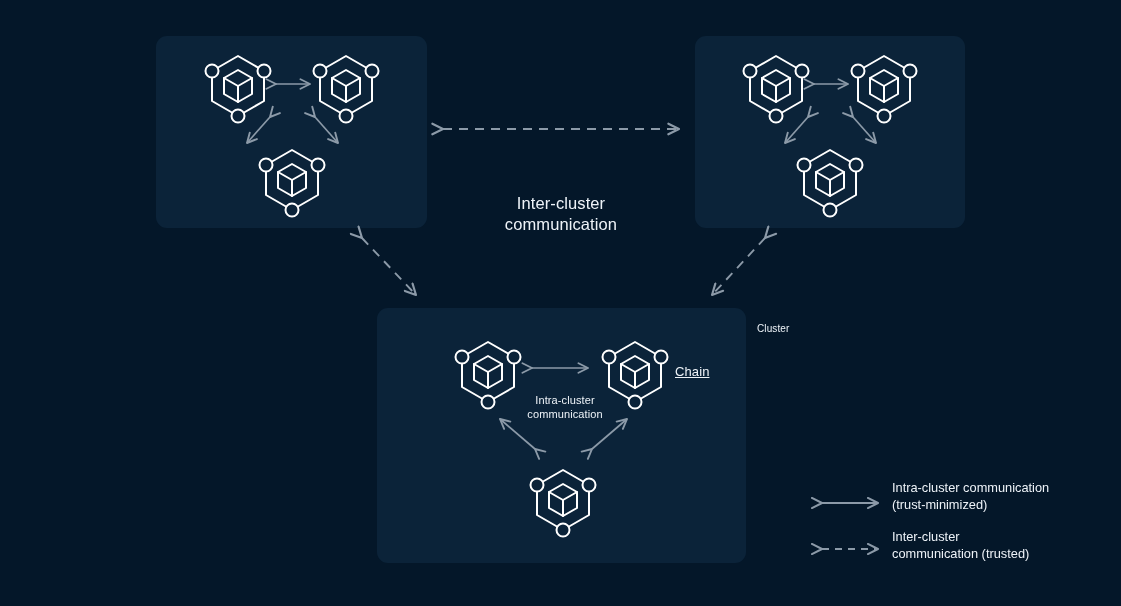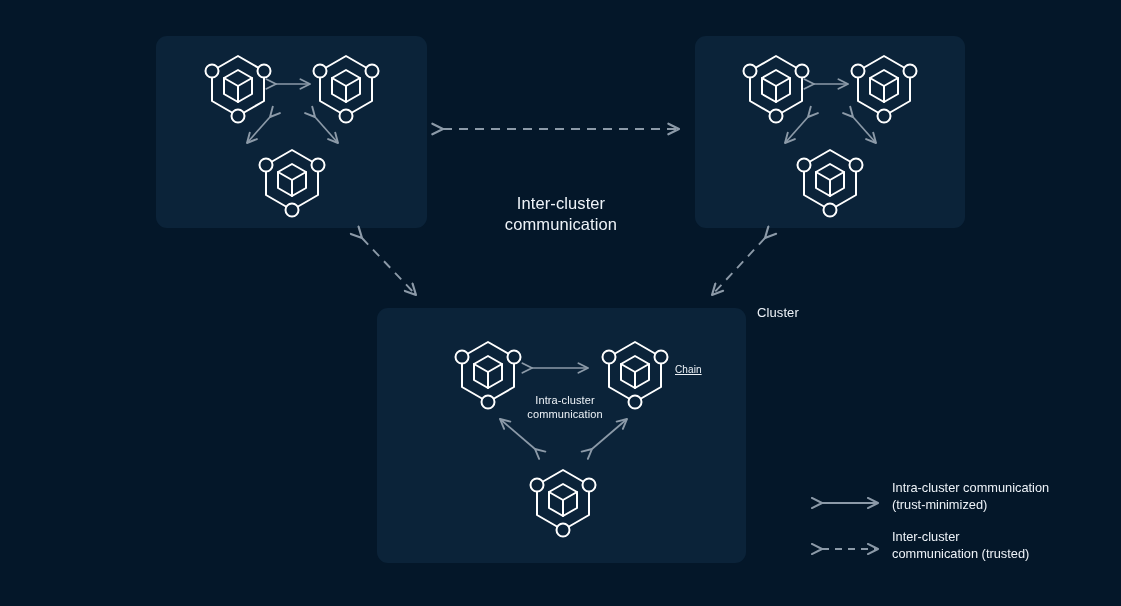--- a/index.html
+++ b/index.html
@@ -48,29 +48,29 @@
     top: 193px;
   }
   .lbl-intra {
     font-size: 11px;
     text-align: center;
     width: 150px;
     left: 490px;
     top: 393px;
   }
   .lbl-chain {
-    font-size: 10px;
+    font-size: 13px;
     left: 675px;
     top: 364px;
     text-decoration: underline;
   }
   .lbl-cluster {
-    font-size: 13px;
+    font-size: 10px;
     left: 757px;
-    top: 305px;
+    top: 323px;
   }
   .legend {
     position: absolute;
     left: 818px;
     top: 480px;
     width: 300px;
   }
   .legend-row {
     position: relative;
     display: flex;

